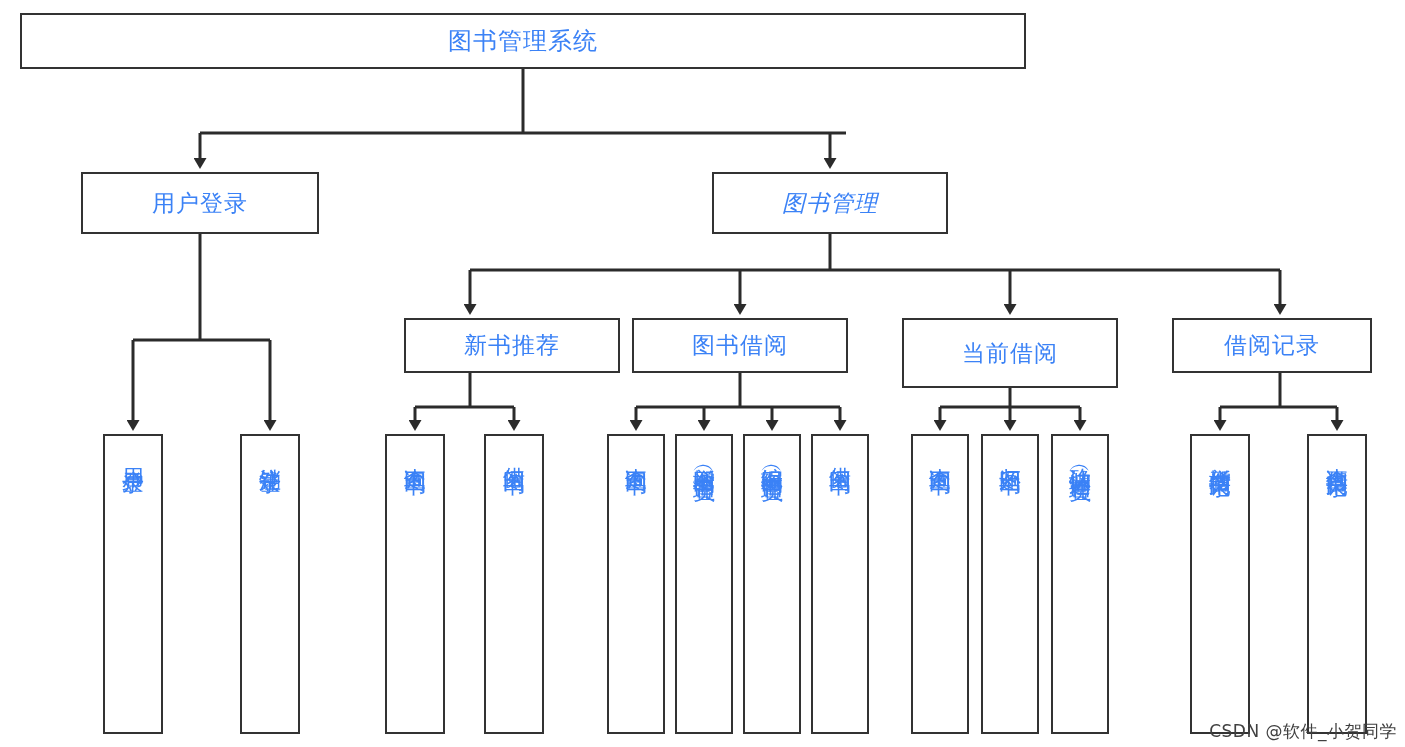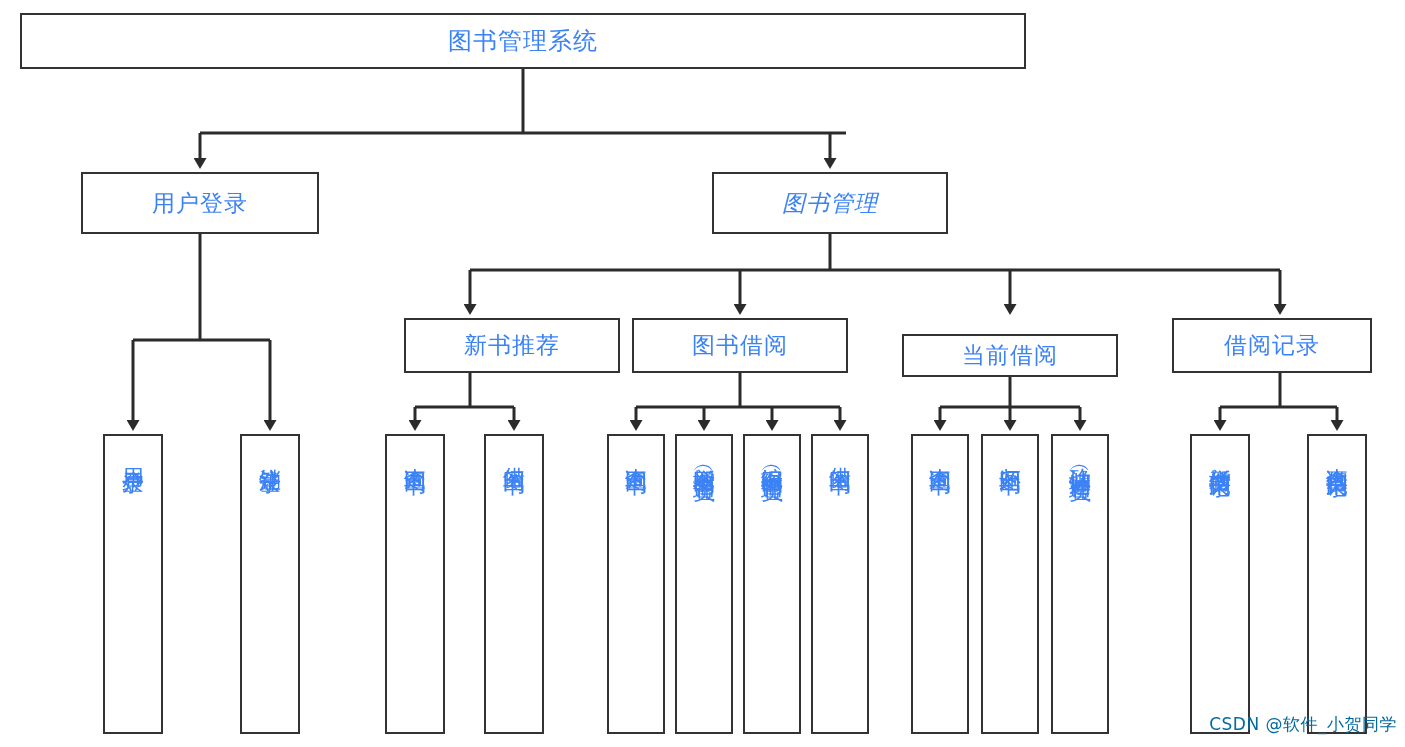--- a/index.html
+++ b/index.html
@@ -8,21 +8,21 @@
   #stage{position:relative;width:1405px;height:747px;background:#fff;}
   svg#wires{position:absolute;left:0;top:0;width:1405px;height:747px;}
   .node{position:absolute;box-sizing:border-box;background:#ffffff;
         border:2.5px solid #333333;display:flex;align-items:center;
         justify-content:center;color:#3b82f6;}
   .node.h{font-size:23px;letter-spacing:1px;}
   .node.v{writing-mode:vertical-rl;text-orientation:upright;
           font-size:22px;line-height:1.08;letter-spacing:2px;
           padding-top:14px;justify-content:flex-start;align-items:center;}
   .node.root{font-size:24px;}
-  .wm{position:absolute;right:8px;bottom:11px;font-size:17px;color:#0369a1;
+  .wm{position:absolute;right:8px;bottom:4px;font-size:17px;color:#404040;
       letter-spacing:.5px;white-space:nowrap;}
 </style>
 </head>
 <body>
 
 <div id="stage">
 
   <svg id="wires" viewBox="0 0 1405 747">
     <defs>
       <marker id="arw" markerWidth="11" markerHeight="13" refX="1" refY="6.5" orient="auto" markerUnits="userSpaceOnUse">
@@ -73,21 +73,21 @@
     </g>
   </svg>
 
   <div class="node h root" id="n-root" style="left: 20px; top: 13px; width: 1006px; height: 56px;">图书管理系统</div>
 
   <div class="node h" id="n-l2-0" style="left: 81px; top: 172px; width: 238px; height: 62px;">用户登录</div>
   <div class="node h" id="n-l2-1" style="left: 712px; top: 172px; width: 236px; height: 62px; font-style: italic;">图书管理</div>
 
   <div class="node h" id="n-l3-0" style="left: 362px; top: 318px; width: 216px; height: 55px; margin-left: 42px;">新书推荐</div>
   <div class="node h" id="n-l3-1" style="left: 632px; top: 318px; width: 216px; height: 55px;">图书借阅</div>
-  <div class="node h" id="n-l3-2" style="left: 902px; top: 334px; width: 216px; height: 43px; text-align: right;">当前借阅</div>
+  <div class="node h" id="n-l3-2" style="left: 902px; top: 318px; width: 216px; height: 70px; text-align: right;">当前借阅</div>
   <div class="node h" id="n-l3-3" style="left: 1172px; top: 318px; width: 200px; height: 55px;">借阅记录</div>
 
   <div class="node v" id="n-lf-0" style="left: 103px; top: 434px; width: 60px; height: 300px;">用户登录</div>
   <div class="node v" id="n-lf-1" style="left: 240px; top: 434px; width: 60px; height: 300px;">注销登录</div>
   <div class="node v" id="n-lf-2" style="left: 385px; top: 434px; width: 60px; height: 300px;">查询图书</div>
   <div class="node v" id="n-lf-3" style="left: 484px; top: 434px; width: 60px; height: 300px;">借阅图书</div>
   <div class="node v" id="n-lf-4" style="left: 607px; top: 434px; width: 58px; height: 300px;">查询图书</div>
   <div class="node v" id="n-lf-5" style="left: 675px; top: 434px; width: 58px; height: 300px;">新增图书（管理员）</div>
   <div class="node v" id="n-lf-6" style="left: 743px; top: 434px; width: 58px; height: 300px;">编辑图书（管理员）</div>
   <div class="node v" id="n-lf-7" style="left: 811px; top: 434px; width: 58px; height: 300px;">借阅图书</div>

